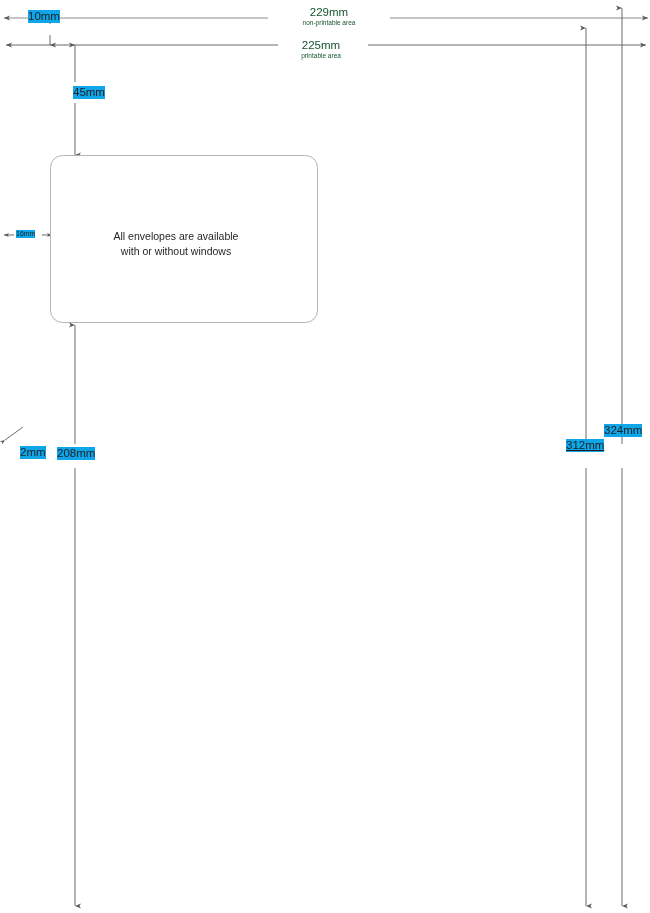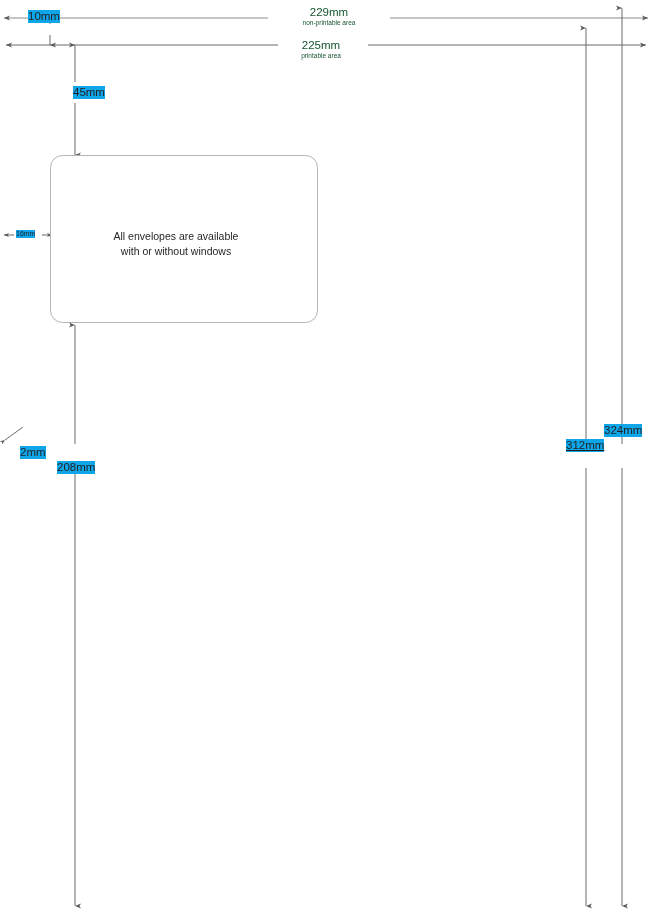--- a/index.html
+++ b/index.html
@@ -152,21 +152,21 @@
     <span class="primary">225mm</span>
     <span class="secondary">printable area</span>
   </div>
 
   <div class="dim-label major" style="left:73px; top:86px;">45mm</div>
 
   <div class="dim-label tiny" style="left:16px; top:230px;">16mm</div>
 
   <div class="dim-label major" style="left:20px; top:421px;margin-top:25px;">2mm</div>
 
-  <div class="dim-label major" style="left:57px; top:447px;margin-top:14px;">208mm</div>
+  <div class="dim-label major" style="left:57px; top:447px;">208mm</div>
 
   <div class="dim-label major" style="left:566px; top:439px;text-decoration:underline;">312mm</div>
 
   <div class="dim-label major" style="left:604px; top:424px;">324mm</div>
 
   <div class="envelope-caption" style="left:42px; top:221px; width:268px;margin-top:8px;">
     <span>All envelopes are available</span><br>
     <span>with or without windows</span>
   </div>
 

